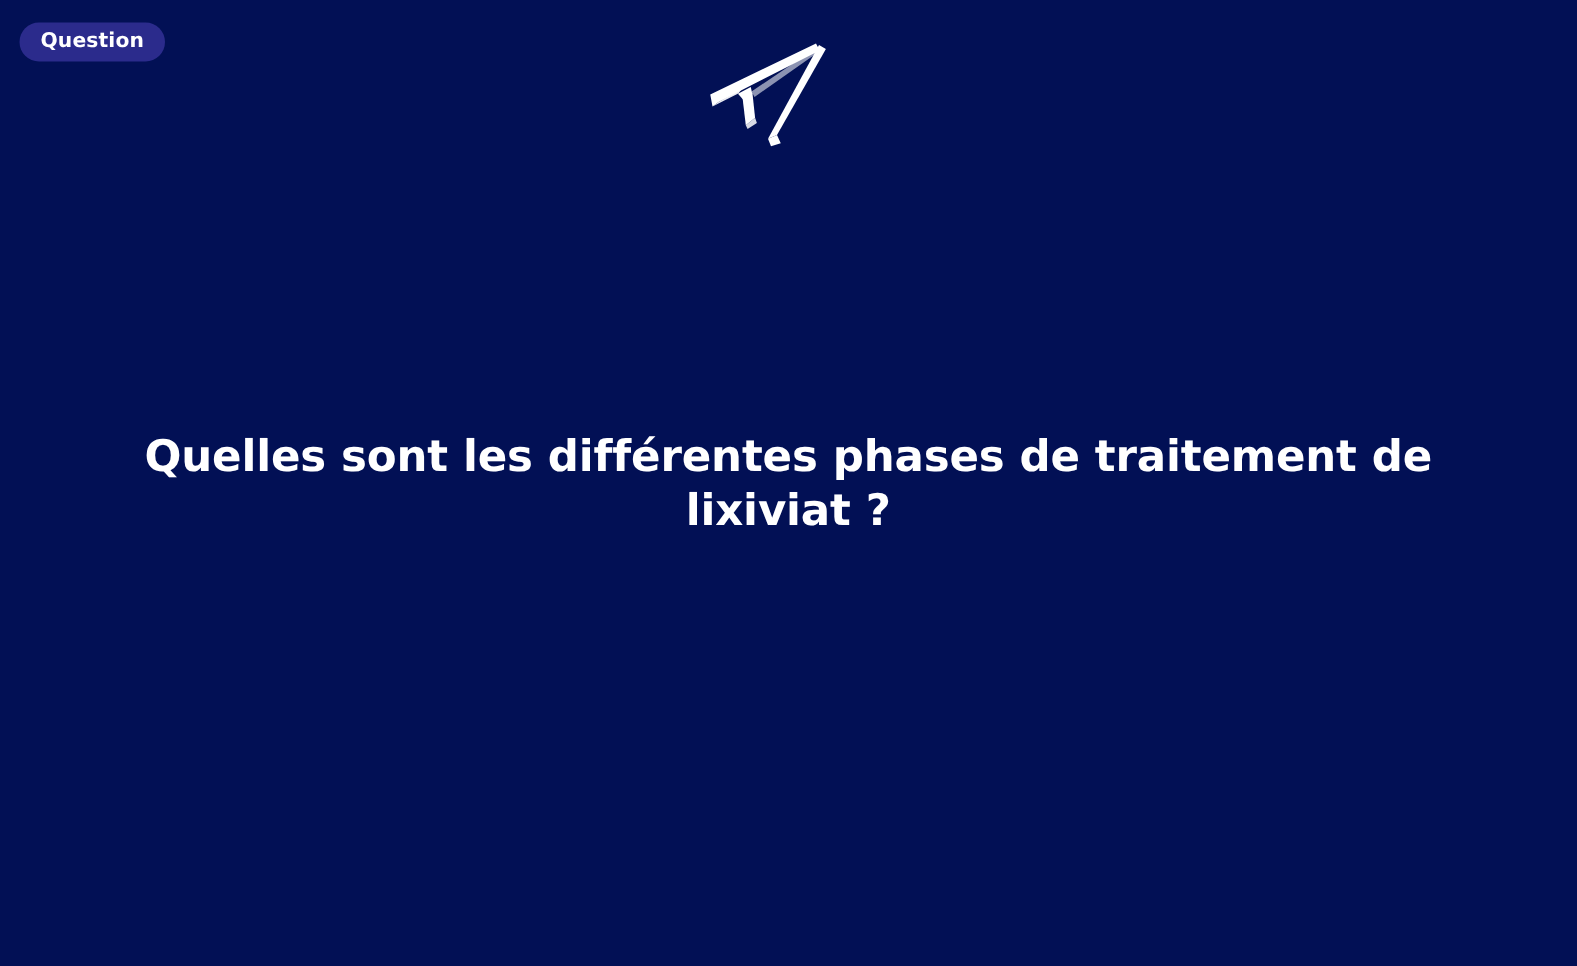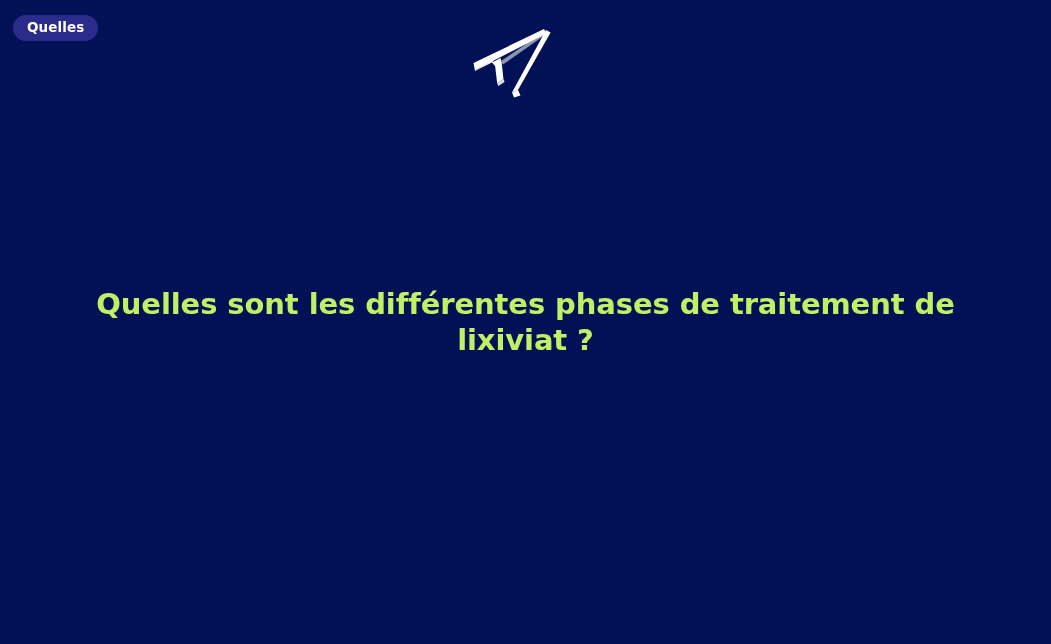--- a/index.html
+++ b/index.html
@@ -64,39 +64,39 @@
     left: 0;
     top: 0;
     width: 1051px;
     height: 644px;
     display: flex;
     align-items: center;
     justify-content: center;
     pointer-events: none;
   }
   .question-text {
-    color: #bef264;
+    color: #ffffff;
     font-size: 29px;
     font-weight: bold;
     line-height: 1.25;
     text-align: center;
     max-width: 900px;
     margin: 0;
     padding: 0 20px;
     letter-spacing: -0.1px;
     font-family: "DejaVu Sans", "Liberation Sans", sans-serif;
   }
 </style>
 </head>
 <body>
 
 <div class="page">
 
   <div class="badge">
-    <span class="badge-label">Quelles</span>
+    <span class="badge-label">Question</span>
   </div>
 
   <div class="logo">
     <svg viewBox="0 0 84 76" xmlns="http://www.w3.org/2000/svg" aria-hidden="true">
       <g fill="#ffffff">
 
         <path d="M3.5 37.0 L74.0 3.0 L76.5 7.6 L9.0 42.0 L5.0 45.0 Z"></path>
         <path d="M5.0 45.0 L9.0 42.0 L24.5 33.2 L22.5 36.2 Z" opacity="0.92"></path>
 
         <path d="M22.0 36.5 L30.5 32.0 L31.5 36.5 L25.5 40.5 Z"></path>

